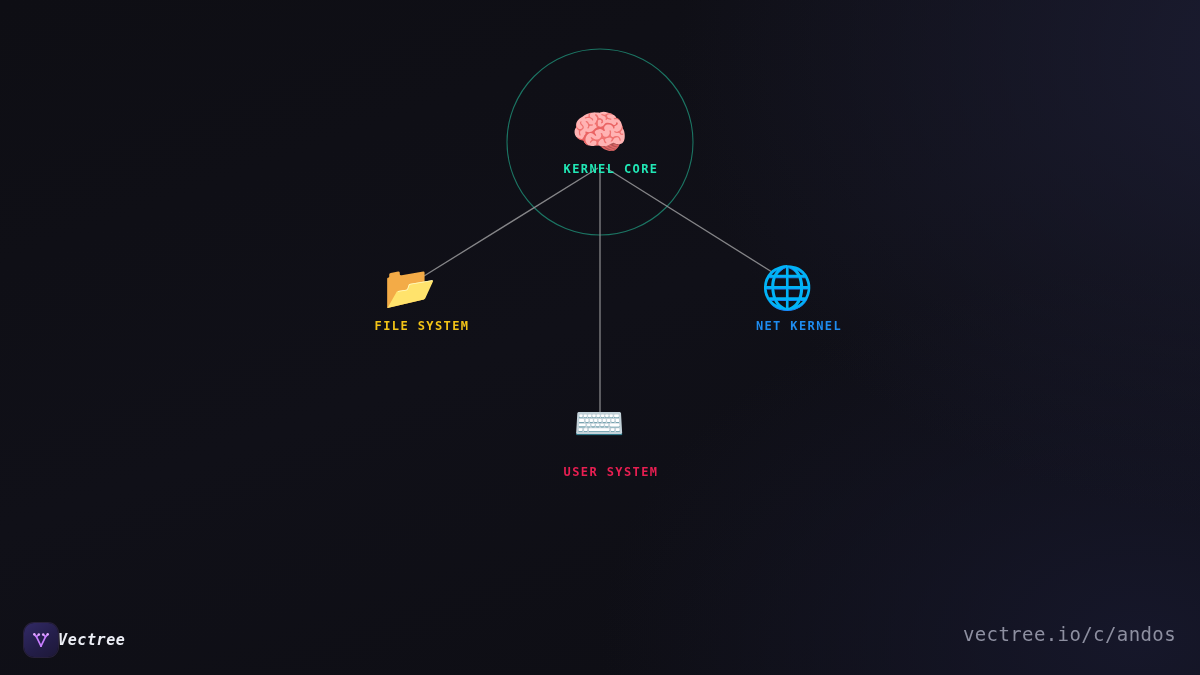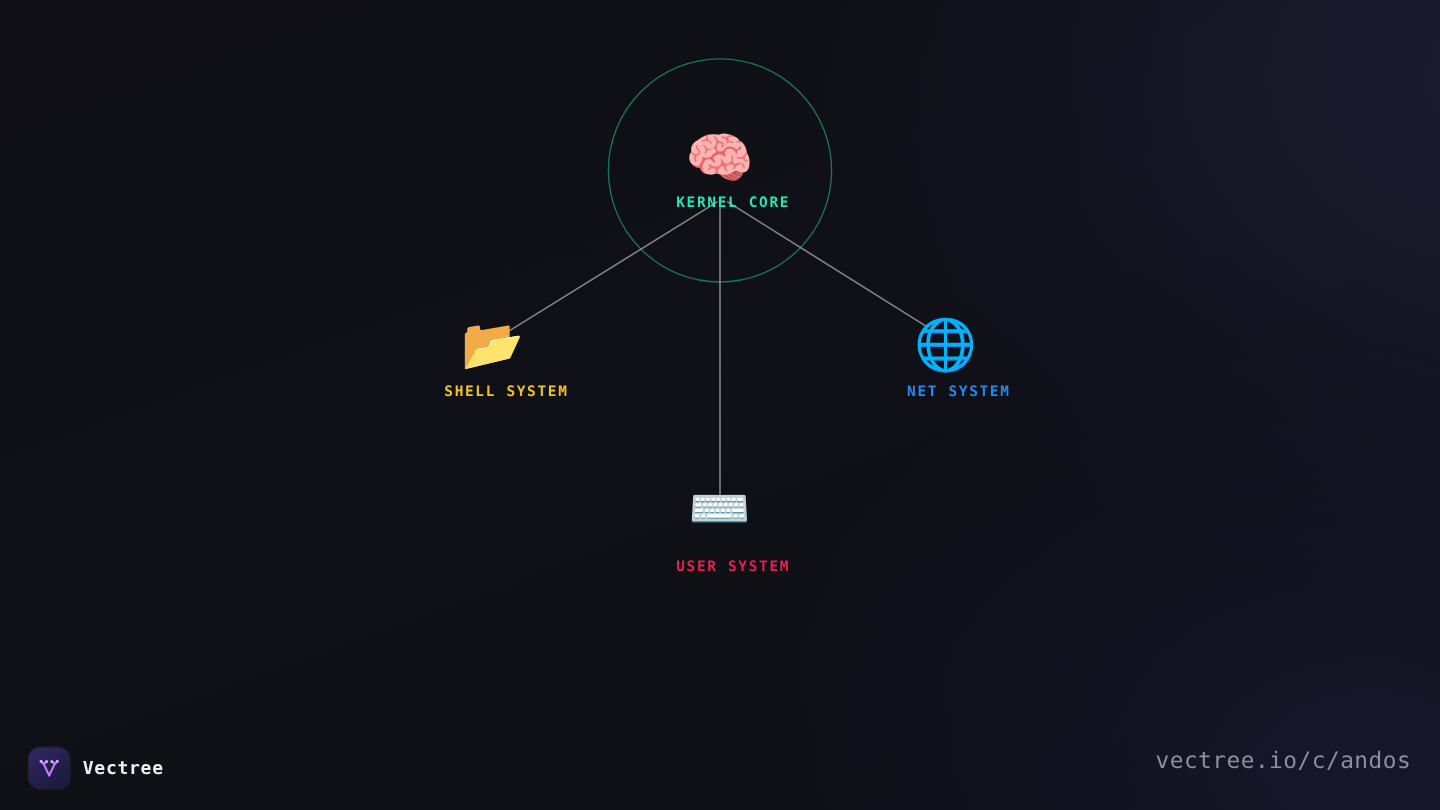--- a/index.html
+++ b/index.html
@@ -81,21 +81,21 @@
 
   #brand {
     position:absolute;
     left:24px;
     bottom:18px;
   }
 
   #brand-row {
     display:flex;
     align-items:center;
-    gap:11px;
+    font-style:italic;
   }
 
   #brand-logo {
     width:34px; height:34px;
     border-radius:10px;
     background:linear-gradient(145deg, #322a66 0%, #241e4a 55%, #1d1838 100%);
     display:flex;
     align-items:center;
     justify-content:center;
     flex:0 0 auto;
@@ -146,26 +146,26 @@
     <line x1="600" y1="168" x2="600" y2="412" stroke="#9a9a9c" stroke-width="1.3" opacity="0.85"></line>
   </svg>
 
   <div class="node" id="node-kernel">
     <div class="node-emoji">🧠</div>
     <div class="node-label" style="color:#21e8b6;">KERNEL CORE</div>
   </div>
 
   <div class="node" id="node-fs">
     <div class="node-emoji">📂</div>
-    <div class="node-label" style="color:#f3c417;">SHELL SYSTEM</div>
+    <div class="node-label" style="color:#f3c417;">FILE SYSTEM</div>
   </div>
 
   <div class="node" id="node-net">
     <div class="node-emoji">🌐</div>
-    <div class="node-label" style="color:#1e8cf0;">NET SYSTEM</div>
+    <div class="node-label" style="color:#1e8cf0;">NET KERNEL</div>
   </div>
 
   <div class="node" id="node-shell">
     <div class="node-emoji">⌨️</div>
     <div class="node-label" style="color:#e81f52;">USER SYSTEM</div>
   </div>
 
   <div id="footer">
 
     <div id="brand">

